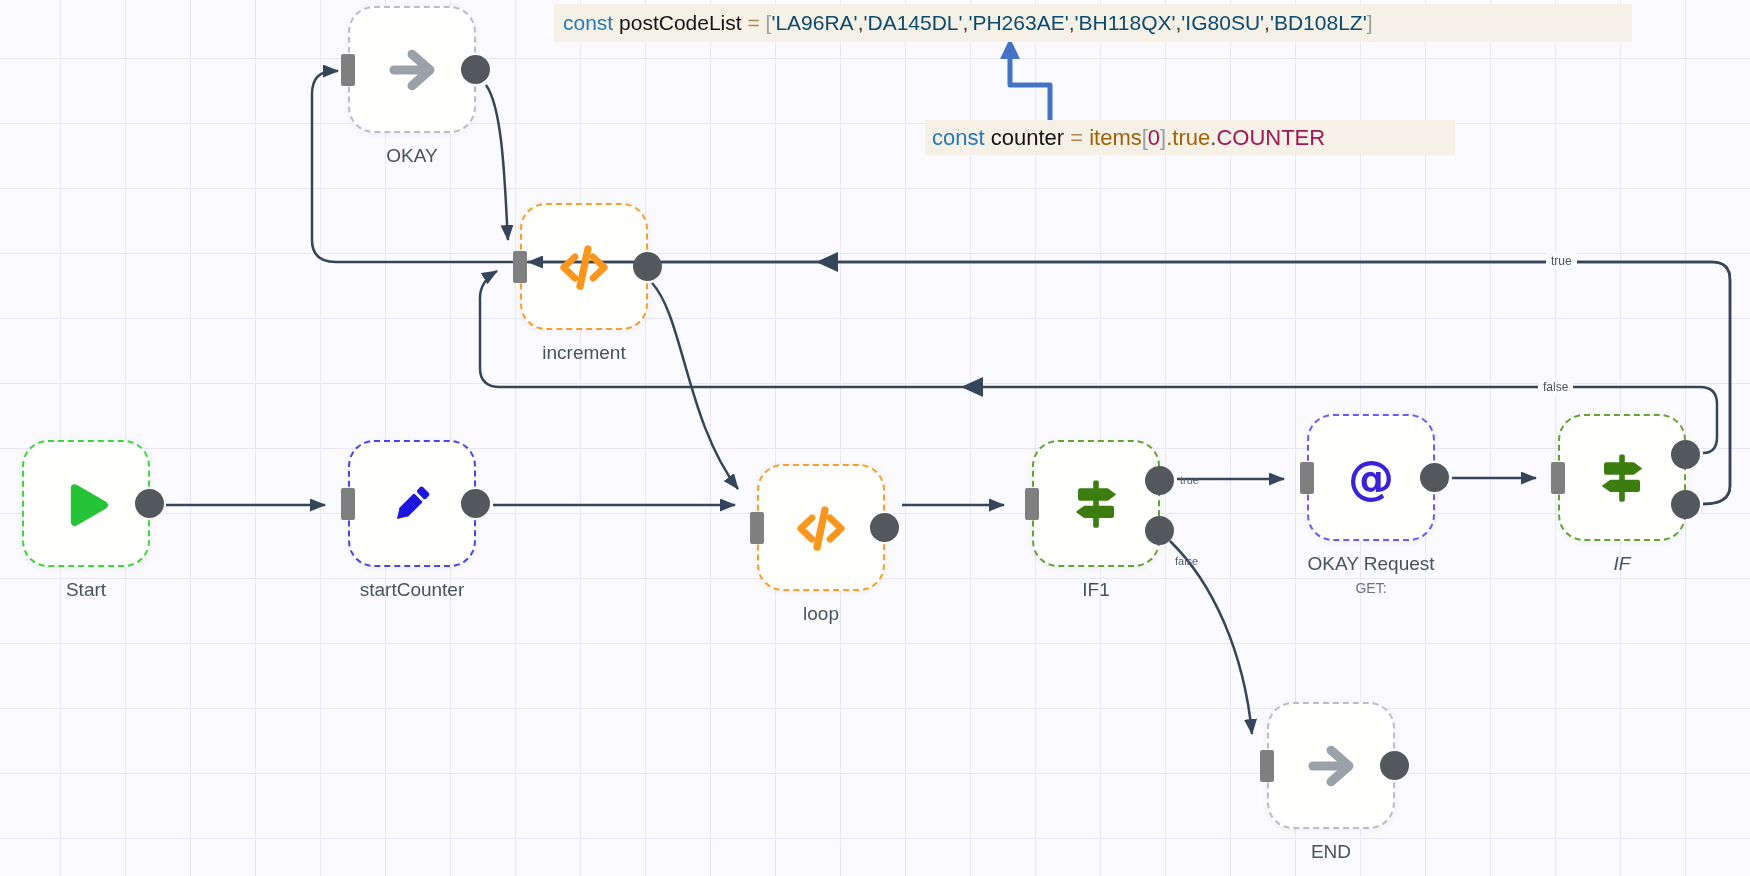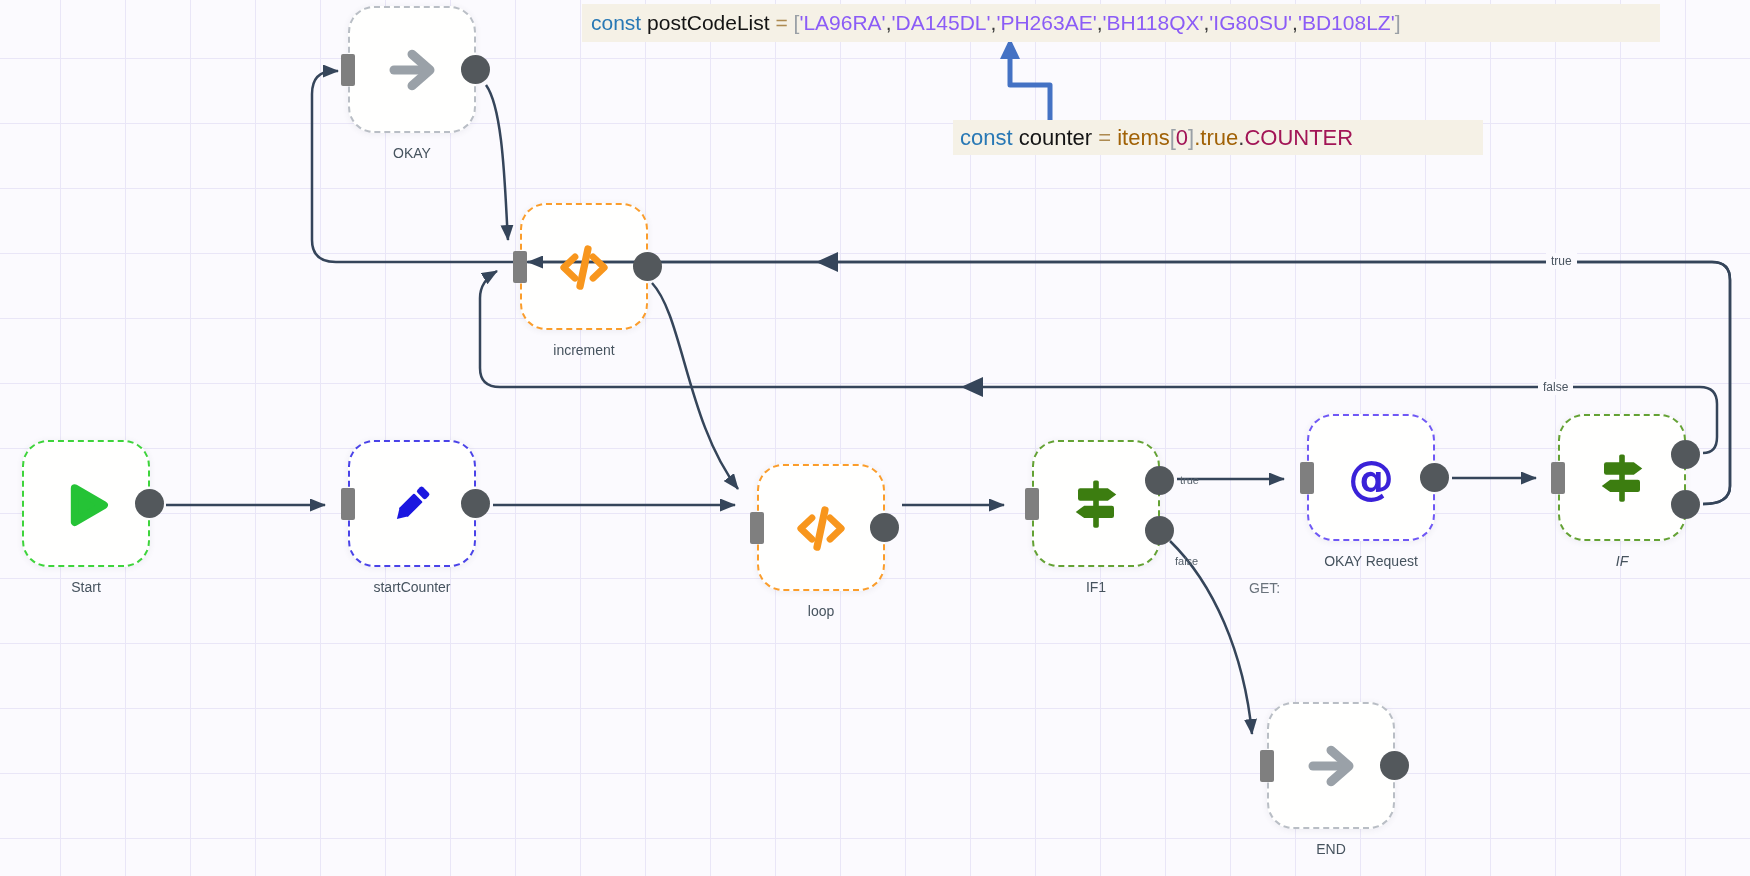--- a/index.html
+++ b/index.html
@@ -29,45 +29,45 @@
   }
   .out-port{
     position:absolute;right:-16px;width:29px;height:29px;
     background:#53585c;border-radius:50%;z-index:3;
   }
   .out-single{top:50%;margin-top:-14.5px;}
   .out-top{top:24px;}
   .out-bottom{top:74px;}
   .node-label{
     position:absolute;top:137px;left:-60px;right:-60px;text-align:center;
-    white-space:nowrap;font-size:14px;color:#46535e;z-index:3;
+    white-space:nowrap;font-size:19px;color:#46535e;z-index:3;
   }
   .node-sublabel{
-    position:absolute;top:164px;left:-60px;right:-60px;text-align:left;
+    position:absolute;top:164px;left:-60px;right:-60px;text-align:center;
     font-size:14px;color:#6a737c;z-index:3;
   }
   .port-label{
     position:absolute;font-size:11px;color:#55606a;z-index:3;white-space:nowrap;
   }
   #edges{position:absolute;left:0;top:0;z-index:2;pointer-events:none;}
   .edge-label{
     position:absolute;z-index:4;font-size:12px;color:#4a5560;
     background:#fbfafe;padding:1px 5px;white-space:nowrap;
   }
   .code-box{
     position:absolute;z-index:5;background:#f5f1e6;
-    display:flex;align-items:center;white-space:pre;margin-left:28px;
+    display:flex;align-items:center;white-space:pre;
   }
   #postcode-box{left:554px;top:4px;width:1078px;height:38px;font-size:21px;padding-left:9px;box-sizing:border-box;}
   #counter-box{left:925px;top:120px;width:530px;height:35px;font-size:22px;padding-left:7px;box-sizing:border-box;}
   .tk-kw{color:#2878b5}
   .tk-var{color:#141414;font-weight:normal}
   .tk-op{color:#ad8a50}
   .tk-br{color:#9aa0a6}
-  .tk-str{color:#8b5cf6}
+  .tk-str{color:#0c4a6e}
   .tk-pun{color:#3a3a3a}
   .tk-num{color:#a21556}
   .tk-plain{color:#a16207}
   #annot-arrow{position:absolute;left:0;top:0;z-index:5;pointer-events:none;}
 </style>
 </head>
 <body>
 
 <div id="nodes">
     <div class="node" style="left: 348px; top: 6px; border-color: rgb(185, 190, 197);">

